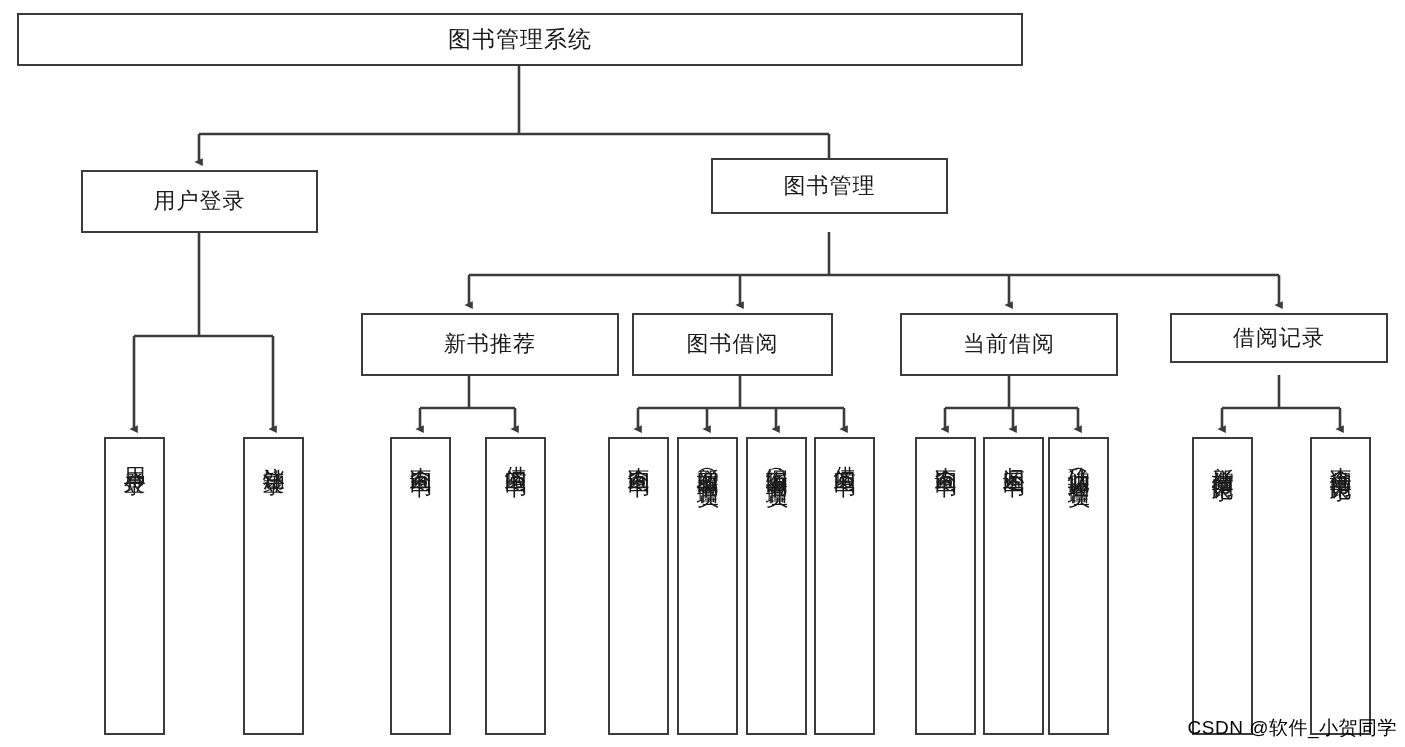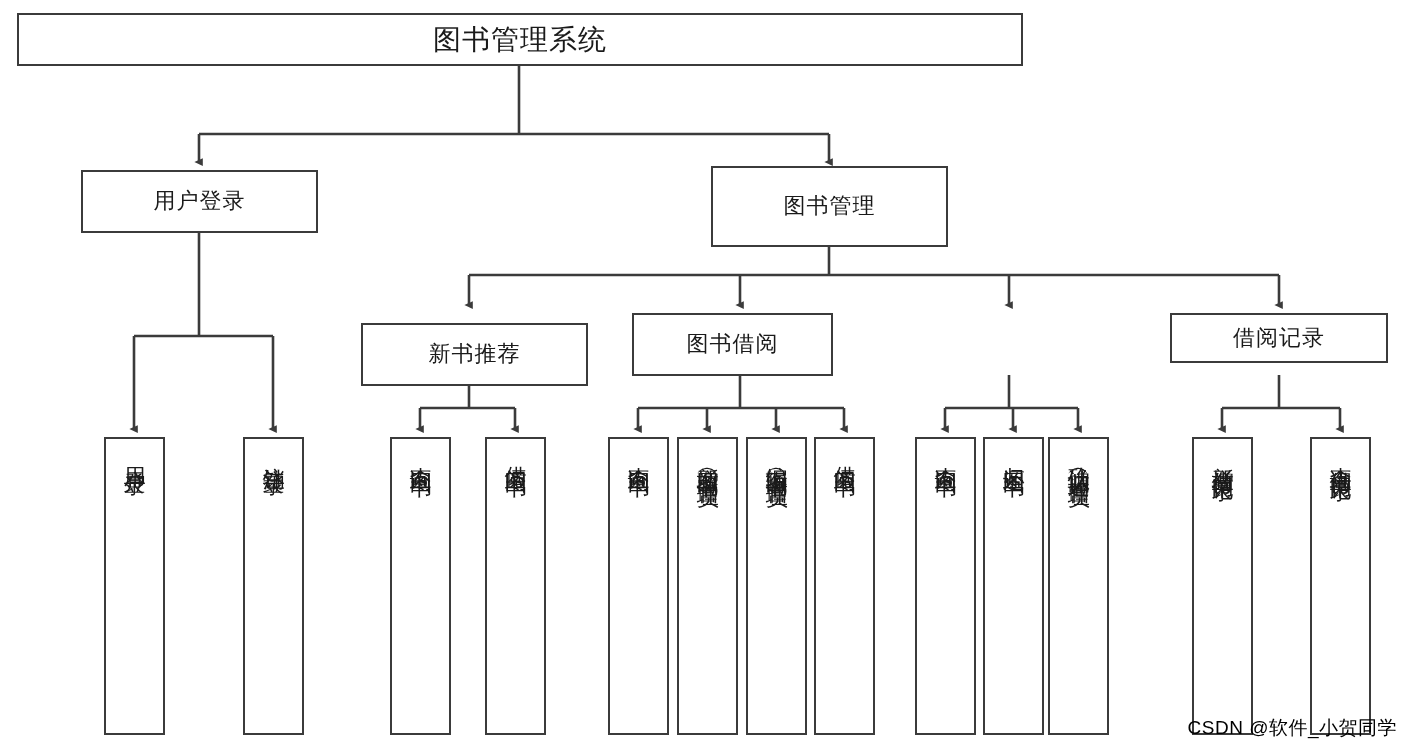--- a/index.html
+++ b/index.html
@@ -31,21 +31,21 @@
     box-sizing: border-box;
     border: 2px solid #3b3b3b;
     background: #ffffff;
     display: flex;
     align-items: center;
     justify-content: center;
     color: #1a1a1a;
     line-height: 1.12;
   }
   .node.root {
-    font-size: 28px;
+    font-size: 23px;
   }
   .node.branch {
     font-size: 22px;
   }
   .node.leaf {
     font-size: 22px;
     align-items: flex-start;
     padding-top: 10px;
   }
   .vtext {
@@ -129,32 +129,35 @@
   </svg>
 
   <div class="node root" style="left:17px; top:13px; width:1006px; height:53px;">
     <span class="htext">图书管理系统</span>
   </div>
 
   <div class="node branch" style="left:81px; top:170px; width:237px; height:63px;">
     <span class="htext">用户登录</span>
   </div>
 
-  <div class="node branch" style="left:711px; top:166px; width:237px; height:81px;">
+  <div class="node branch" style="left:711px; top:158px; width:237px; height:56px;">
     <span class="htext">图书管理</span>
   </div>
 
-  <div class="node branch" style="left:361px; top:313px; width:227px; height:63px;margin-top:10px;">
+  <div class="node branch" style="left:361px; top:313px; width:258px; height:63px;">
     <span class="htext">新书推荐</span>
   </div>
 
   <div class="node branch" style="left:632px; top:313px; width:201px; height:63px;">
     <span class="htext">图书借阅</span>
   </div>
 
+  <div class="node branch" style="left:900px; top:313px; width:218px; height:63px;">
+    <span class="htext">当前借阅</span>
+  </div>
 
   <div class="node branch" style="left:1170px; top:313px; width:218px; height:50px;">
     <span class="htext">借阅记录</span>
   </div>
 
   <div class="node leaf" style="left:104px; top:437px; width:61px; height:298px;">
     <span class="vtext">用户登录</span>
   </div>
 
   <div class="node leaf" style="left:243px; top:437px; width:61px; height:298px;">

